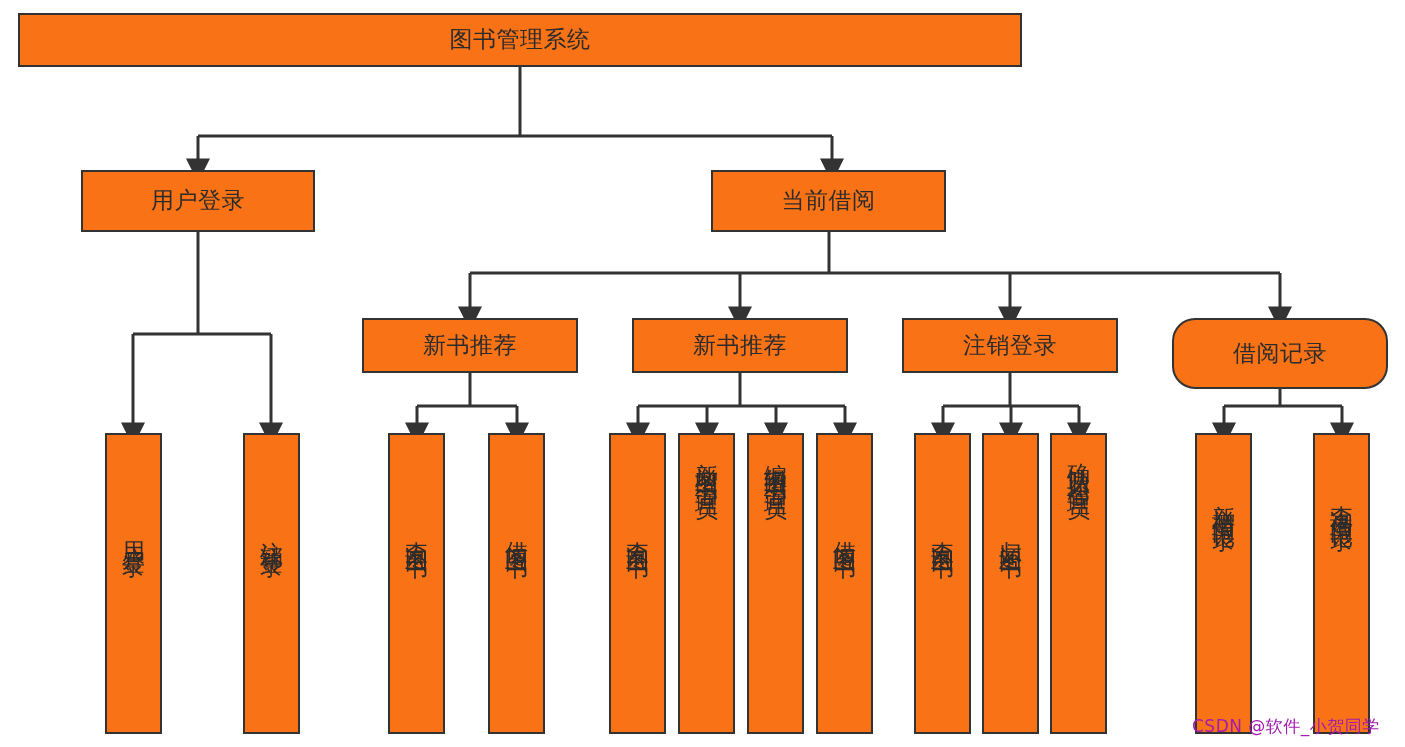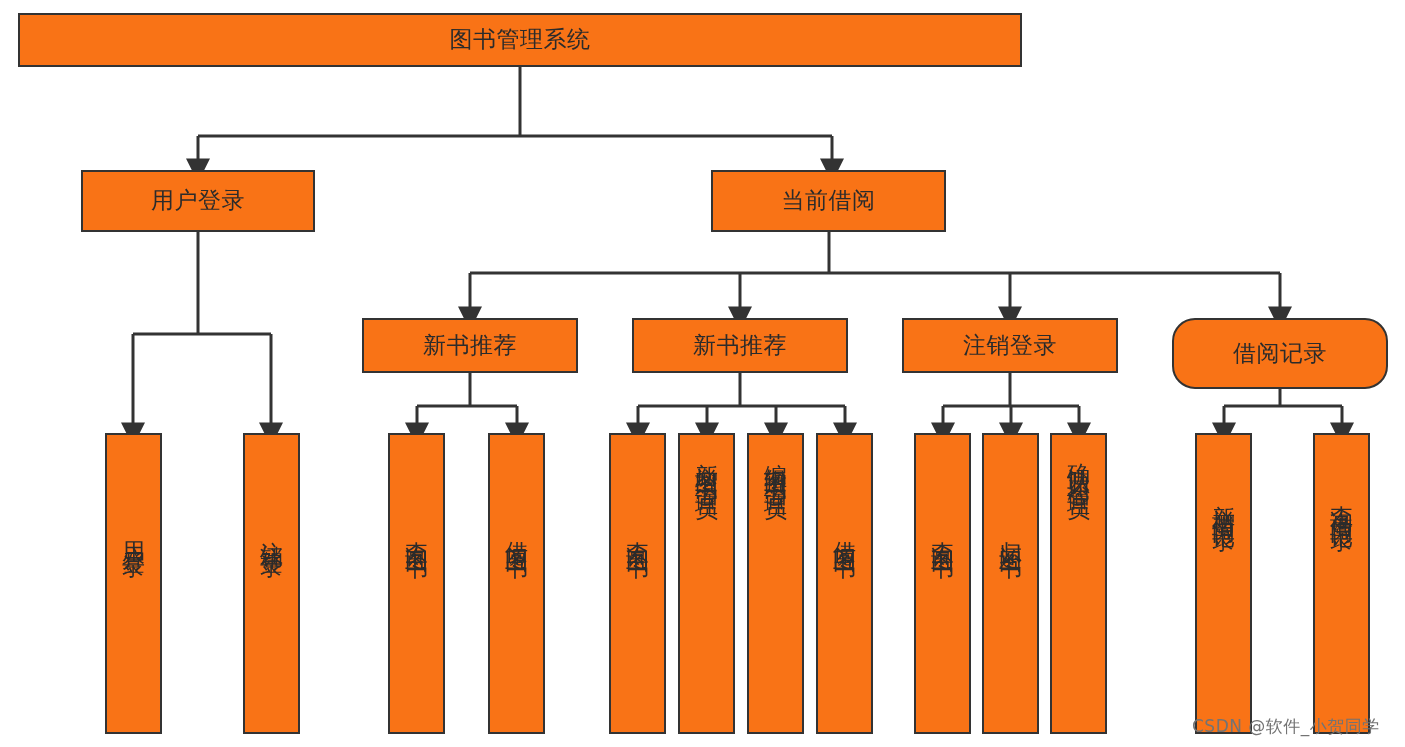--- a/index.html
+++ b/index.html
@@ -53,21 +53,21 @@
     text-orientation:upright;
     font-size:23px;
     letter-spacing:5px;
     line-height:1;
   }
   #watermark{
     position:absolute;
     left:1192px;
     top:715px;
     font-size:17px;
-    color:#737373;
+    color:#a21caf;
     letter-spacing:0.5px;
     white-space:nowrap;
     z-index:5;
   }
 </style>
 </head>
 <body>
 
 <div id="stage">
 

